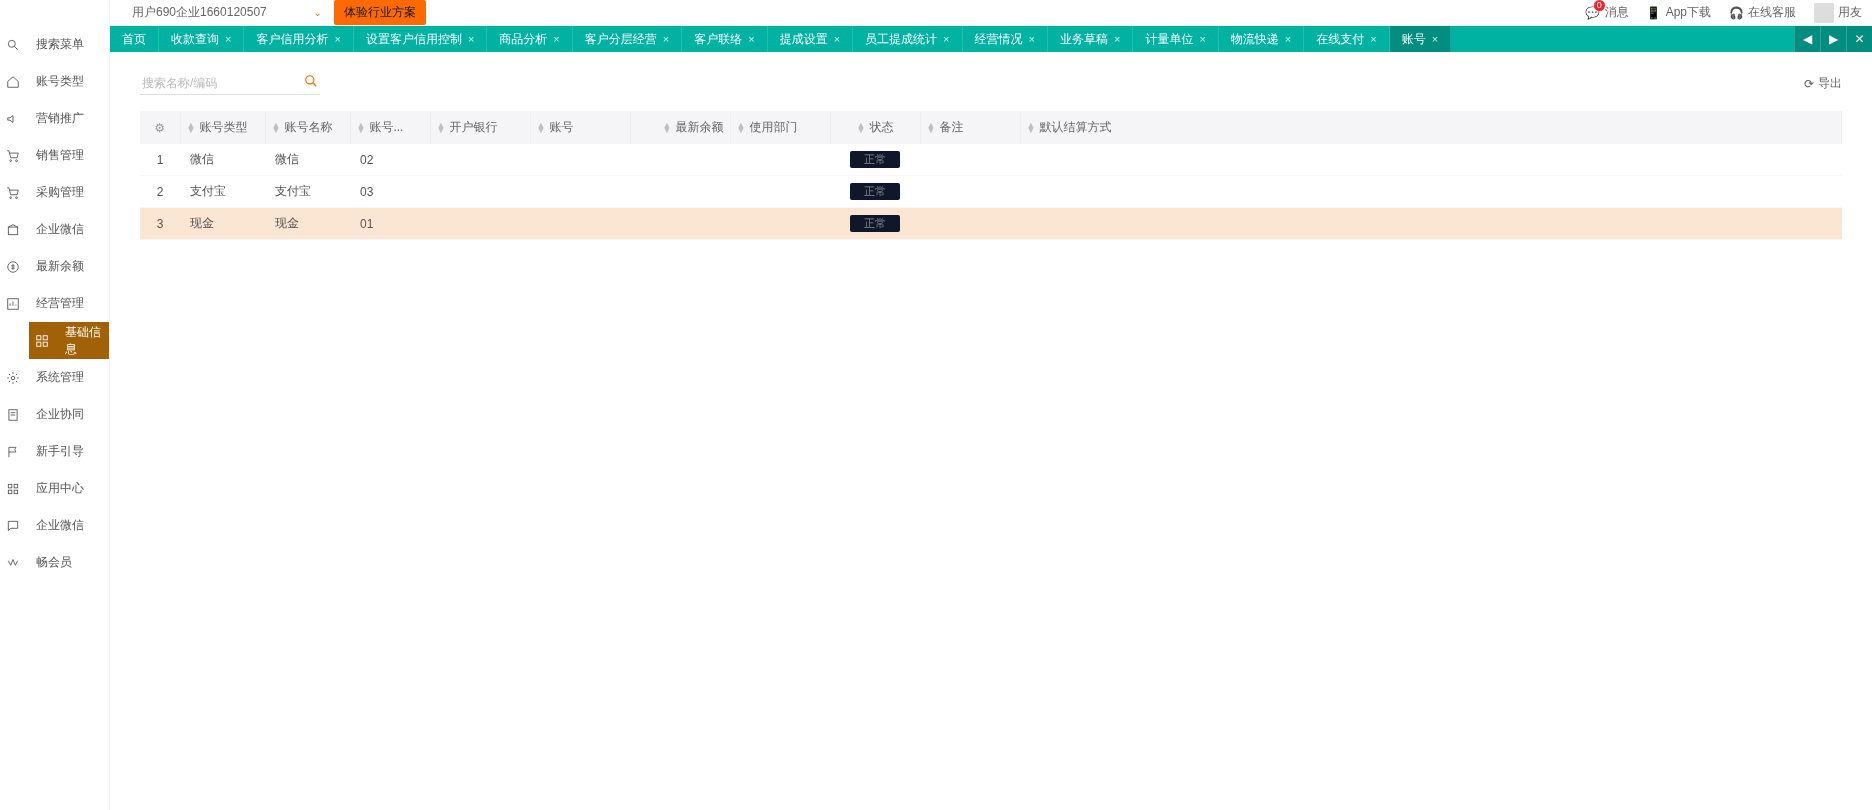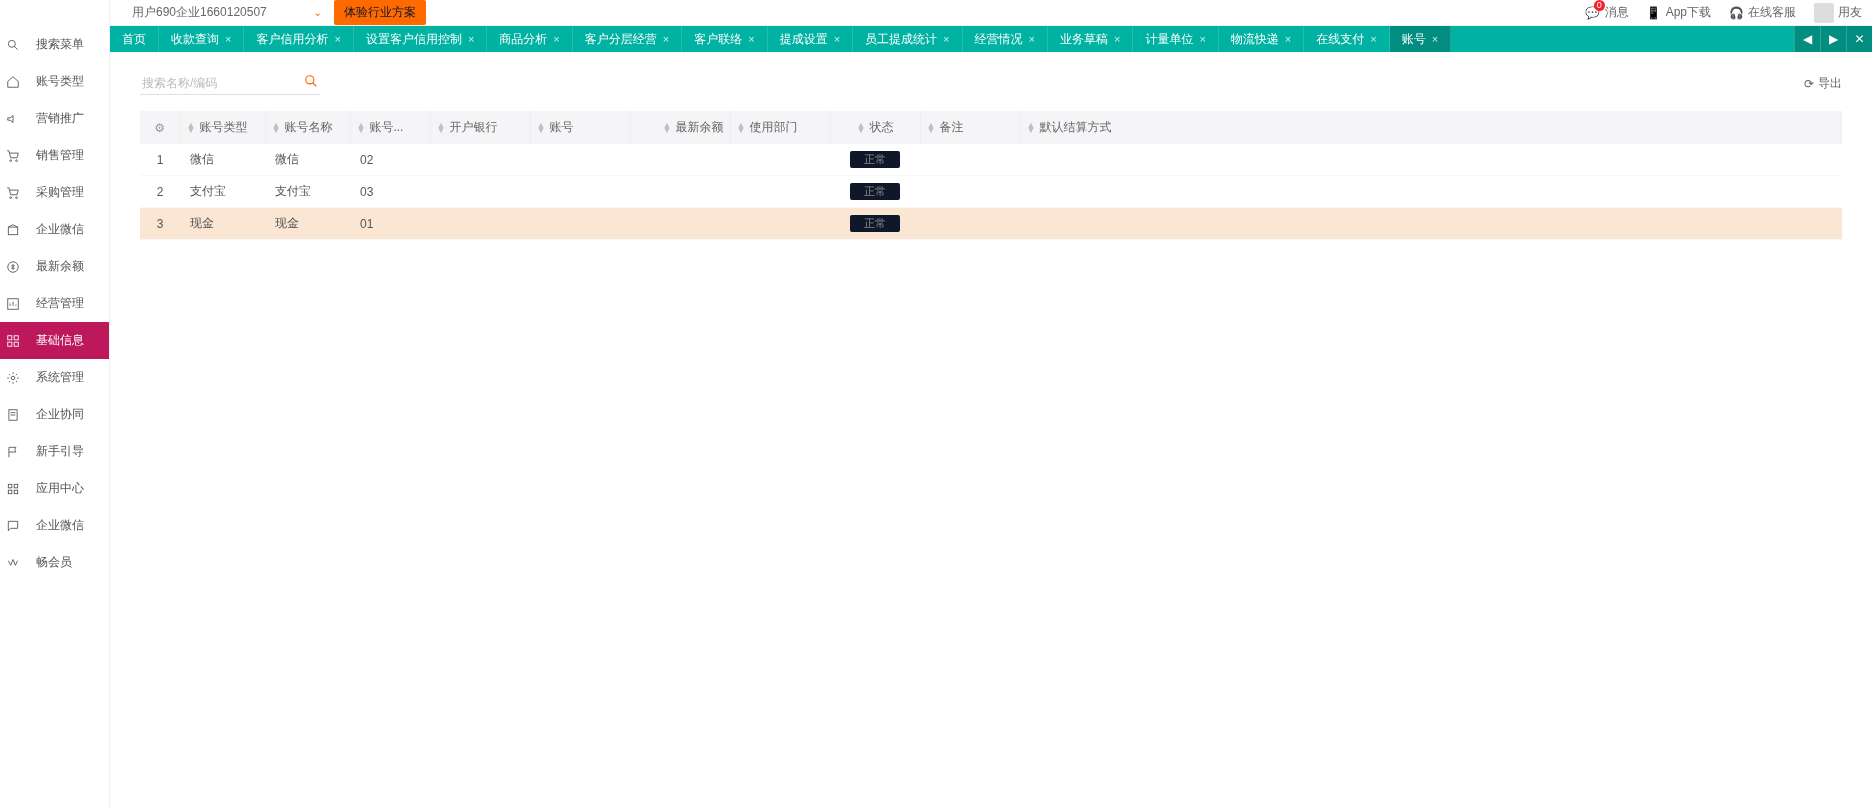--- a/index.html
+++ b/index.html
@@ -20,21 +20,21 @@
 
 .tabs-bar { height: 26px; background: #00b2a2; display: flex; align-items: stretch; padding-left: 110px; }
 .tab { display: flex; align-items: center; padding: 0 12px; color: #fff; font-size: 12px; cursor: pointer; white-space: nowrap; border-right: 1px solid rgba(255,255,255,0.15); }
 .tab.active { background: #018d7f; }
 .tab .close { margin-left: 6px; font-size: 11px; opacity: 0.8; }
 .tab-controls { margin-left: auto; display: flex; }
 .tab-ctrl { width: 26px; display: flex; align-items: center; justify-content: center; background: #018d7f; color: #fff; border-left: 1px solid rgba(255,255,255,0.2); cursor: pointer; }
 
 .sidebar { position: fixed; left: 0; top: 0; bottom: 0; width: 110px; background: #fff; border-right: 1px solid #f0f0f0; z-index: 10; padding-top: 26px; }
 .sidebar-item { display: flex; align-items: center; height: 37px; padding-left: 6px; gap: 16px; color: #555; font-size: 12px; cursor: pointer; }
-.sidebar-item.active { background: #be185d; color: #fff; }
+.sidebar-item.active { background: #a16207; color: #fff; margin-left: 29px; }
 .sidebar-icon { width: 14px; height: 14px; display: flex; align-items: center; justify-content: center; }
 .sidebar-icon svg { width: 14px; height: 14px; }
 
 .content { margin-left: 110px; padding: 20px 30px; }
 .toolbar { display: flex; align-items: center; margin-bottom: 16px; }
 .search-box { position: relative; width: 180px; }
 .search-input { width: 100%; border: none; border-bottom: 1px solid #e0e0e0; padding: 4px 24px 4px 2px; font-size: 12px; outline: none; }
 .search-input::placeholder { color: #bbb; }
 .search-icon { position: absolute; right: 2px; top: 2px; color: #ff6a00; }
 .export-btn { margin-left: auto; display: flex; align-items: center; gap: 4px; color: #666; font-size: 12px; cursor: pointer; }

